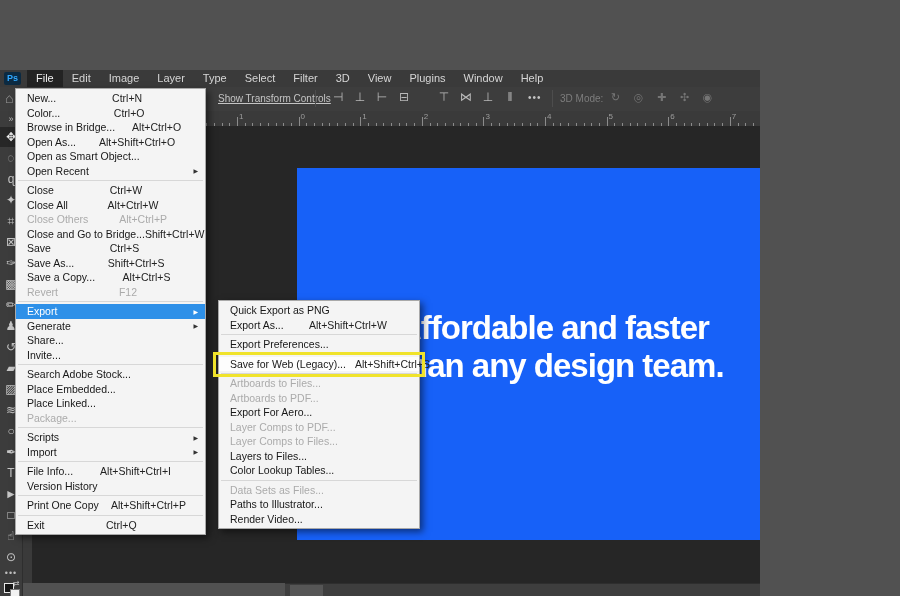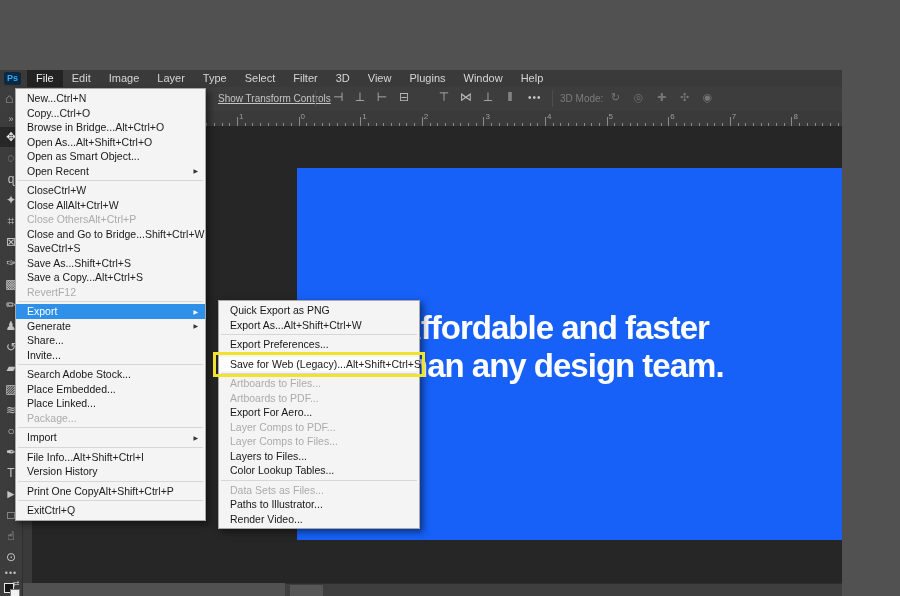--- a/index.html
+++ b/index.html
@@ -1,16 +1,16 @@
 <!DOCTYPE html>
 <html><head>
 <meta charset="utf-8">
 <style>
   html,body{margin:0;padding:0;background:#515151;}
-  #screen{position:relative;width:842px;height:596px;overflow:hidden;
+  #screen{position:relative;width:760px;height:596px;overflow:hidden;
     font-family:"Liberation Sans","DejaVu Sans",sans-serif;background:#515151;}
   
   #menubar{position:absolute;left:0;top:70px;width:900px;height:17px;background:#3a3a3a;
     display:flex;align-items:center;font-size:11px;color:#d6d6d6;}
   #ps-logo{width:17px;height:13px;margin:0 6px 0 4px;background:#0b2a42;border-radius:2px;
     color:#31a8ff;font-size:9px;font-weight:bold;text-align:center;line-height:13px;}
   .mi{padding:0 9px;height:17px;line-height:17px;cursor:default;}
   .mi.act{background:#232323;color:#f0f0f0;}
   #optionsbar{position:absolute;left:0;top:87px;width:900px;height:24px;background:#3d3d3d;
     border-bottom:1px solid #2b2b2b;color:#c9c9c9;}
@@ -44,26 +44,26 @@
   
   #bottombar{position:absolute;left:285px;top:583px;width:615px;height:13px;background:#3e3e3e;border-top:1px solid #2e2e2e;}
   #bb-thumb{position:absolute;left:5px;top:1px;width:33px;height:12px;background:#565656;}
   
   .menu{position:absolute;background:#f4f4f4;border:1px solid #a9a9a9;box-shadow:3px 3px 7px rgba(0,0,0,.5);
     font-size:10.5px;color:#171717;padding:2px 0;box-sizing:border-box;z-index:20;}
   #file-menu{left:15px;top:88px;width:191px;}
   #export-menu{left:218px;top:300px;width:202px;}
   .mrow{height:14.5px;display:flex;align-items:center;padding:0 7px 0 11px;cursor:default;}
   .mrow .lab{flex:0 0 auto;}
-  .mrow .sc{flex:1 1 auto;text-align:left;color:#222;}
+  .mrow .sc{flex:1 1 auto;text-align:center;color:#222;}
   .mrow .arr{flex:0 0 auto;font-size:6px;margin-left:5px;color:#333;}
   .mrow.dis,.mrow.dis .sc,.mrow.dis .arr{color:#ababab;}
   .mrow.hl{background:#2e90e8;color:#fff;align-items:center;}
   .mrow.hl .sc,.mrow.hl .arr{color:#fff;}
-  .mrow.annot{background:#fdfdfd;}
+  .mrow.annot{background:#fdfdfd;gap:9px;}
   .msep{height:1px;background:#d7d7d7;margin:2px 2px;}
   .msep-wrap{height:5px;display:flex;align-items:center;}
   .msep-wrap .msep{flex:1;margin:0 2px;}
   #yellow-box{position:absolute;left:213px;top:352px;width:206px;height:19px;
     border:3px solid #f0e32b;z-index:25;pointer-events:none;}
 </style>
 </head>
 <body>
 
 <div id="screen">
@@ -246,21 +246,21 @@
   <div id="bottombar">
     <div id="bb-thumb"></div>
   </div>
 
   <div id="file-menu" class="menu">
       <div class="mrow">
         <span class="lab">New...</span>
         <span class="sc">Ctrl+N</span>
       </div>
       <div class="mrow">
-        <span class="lab">Copy...</span>
+        <span class="lab">Color...</span>
         <span class="sc">Ctrl+O</span>
       </div>
       <div class="mrow">
         <span class="lab">Browse in Bridge...</span>
         <span class="sc">Alt+Ctrl+O</span>
       </div>
       <div class="mrow">
         <span class="lab">Open As...</span>
         <span class="sc">Alt+Shift+Ctrl+O</span>
       </div>
@@ -343,20 +343,25 @@
       <div class="mrow">
         <span class="lab">Place Linked...</span>
         <span class="sc"></span>
       </div>
       <div class="mrow dis">
         <span class="lab">Package...</span>
         <span class="sc"></span>
       </div>
       <div class="msep-wrap">
         <div class="msep"></div>
+      </div>
+      <div class="mrow">
+        <span class="lab">Scripts</span>
+        <span class="sc"></span>
+        <span class="arr">▶</span>
       </div>
       <div class="mrow">
         <span class="lab">Import</span>
         <span class="sc"></span>
         <span class="arr">▶</span>
       </div>
       <div class="msep-wrap">
         <div class="msep"></div>
       </div>
       <div class="mrow">

